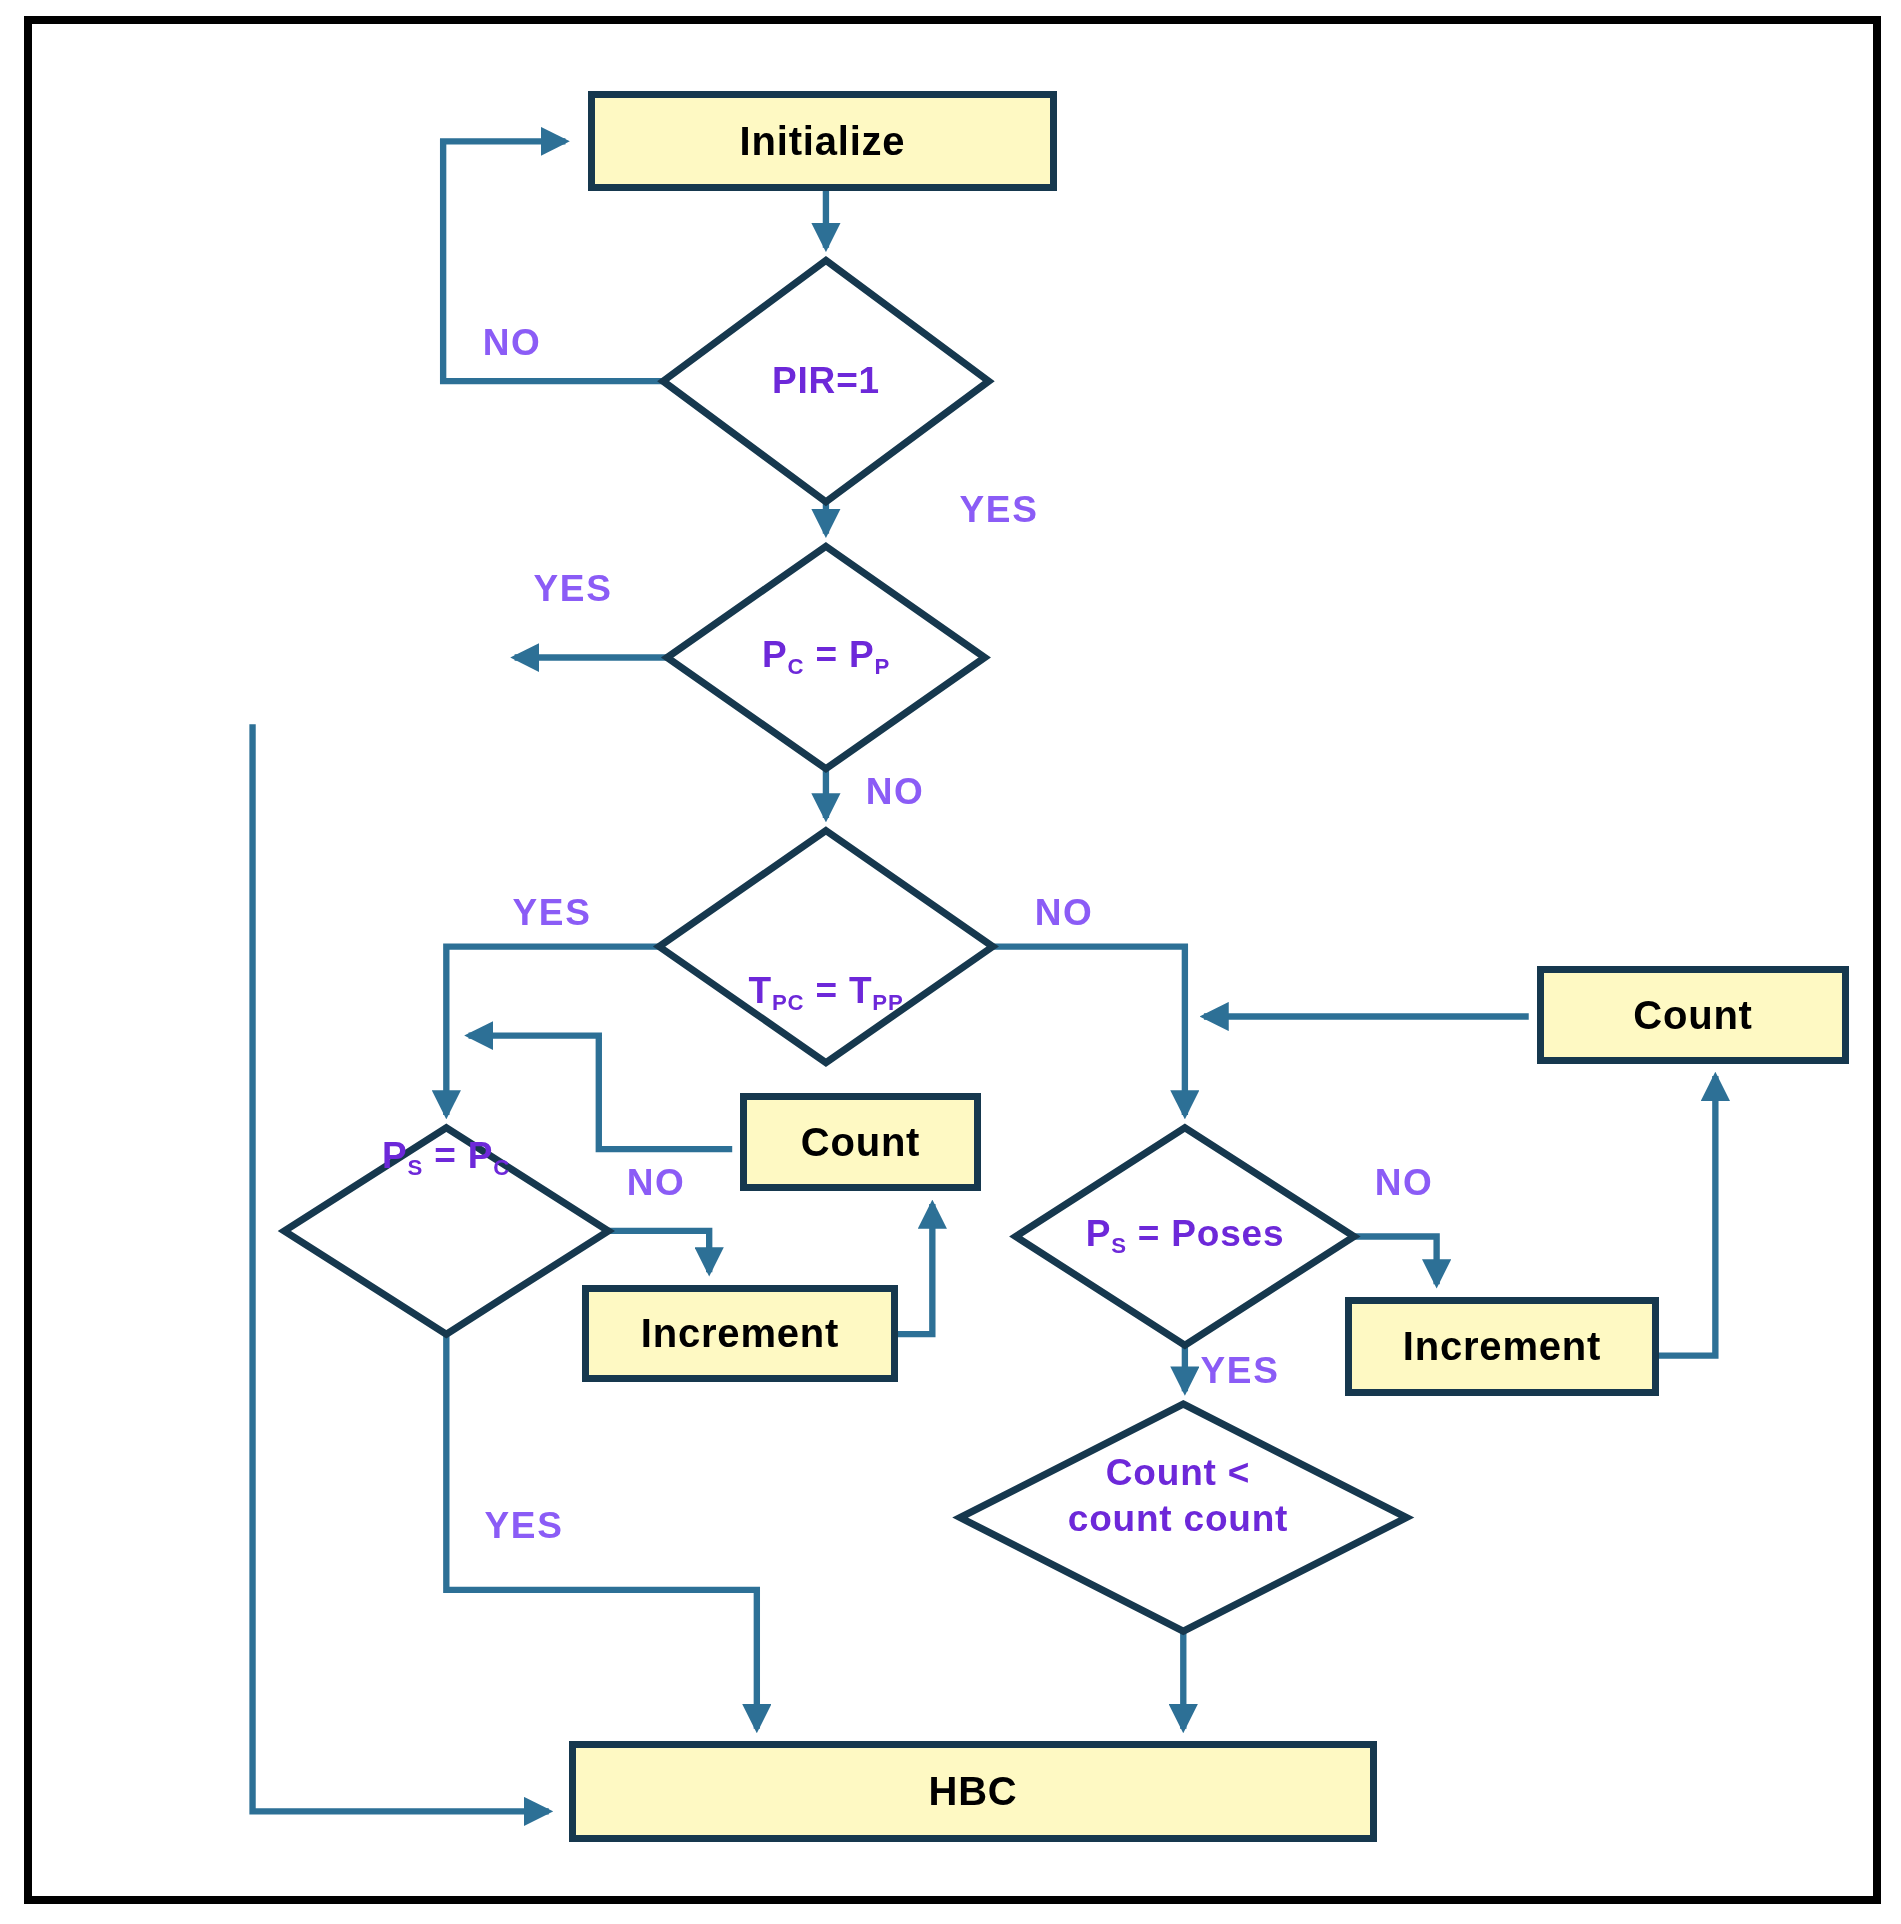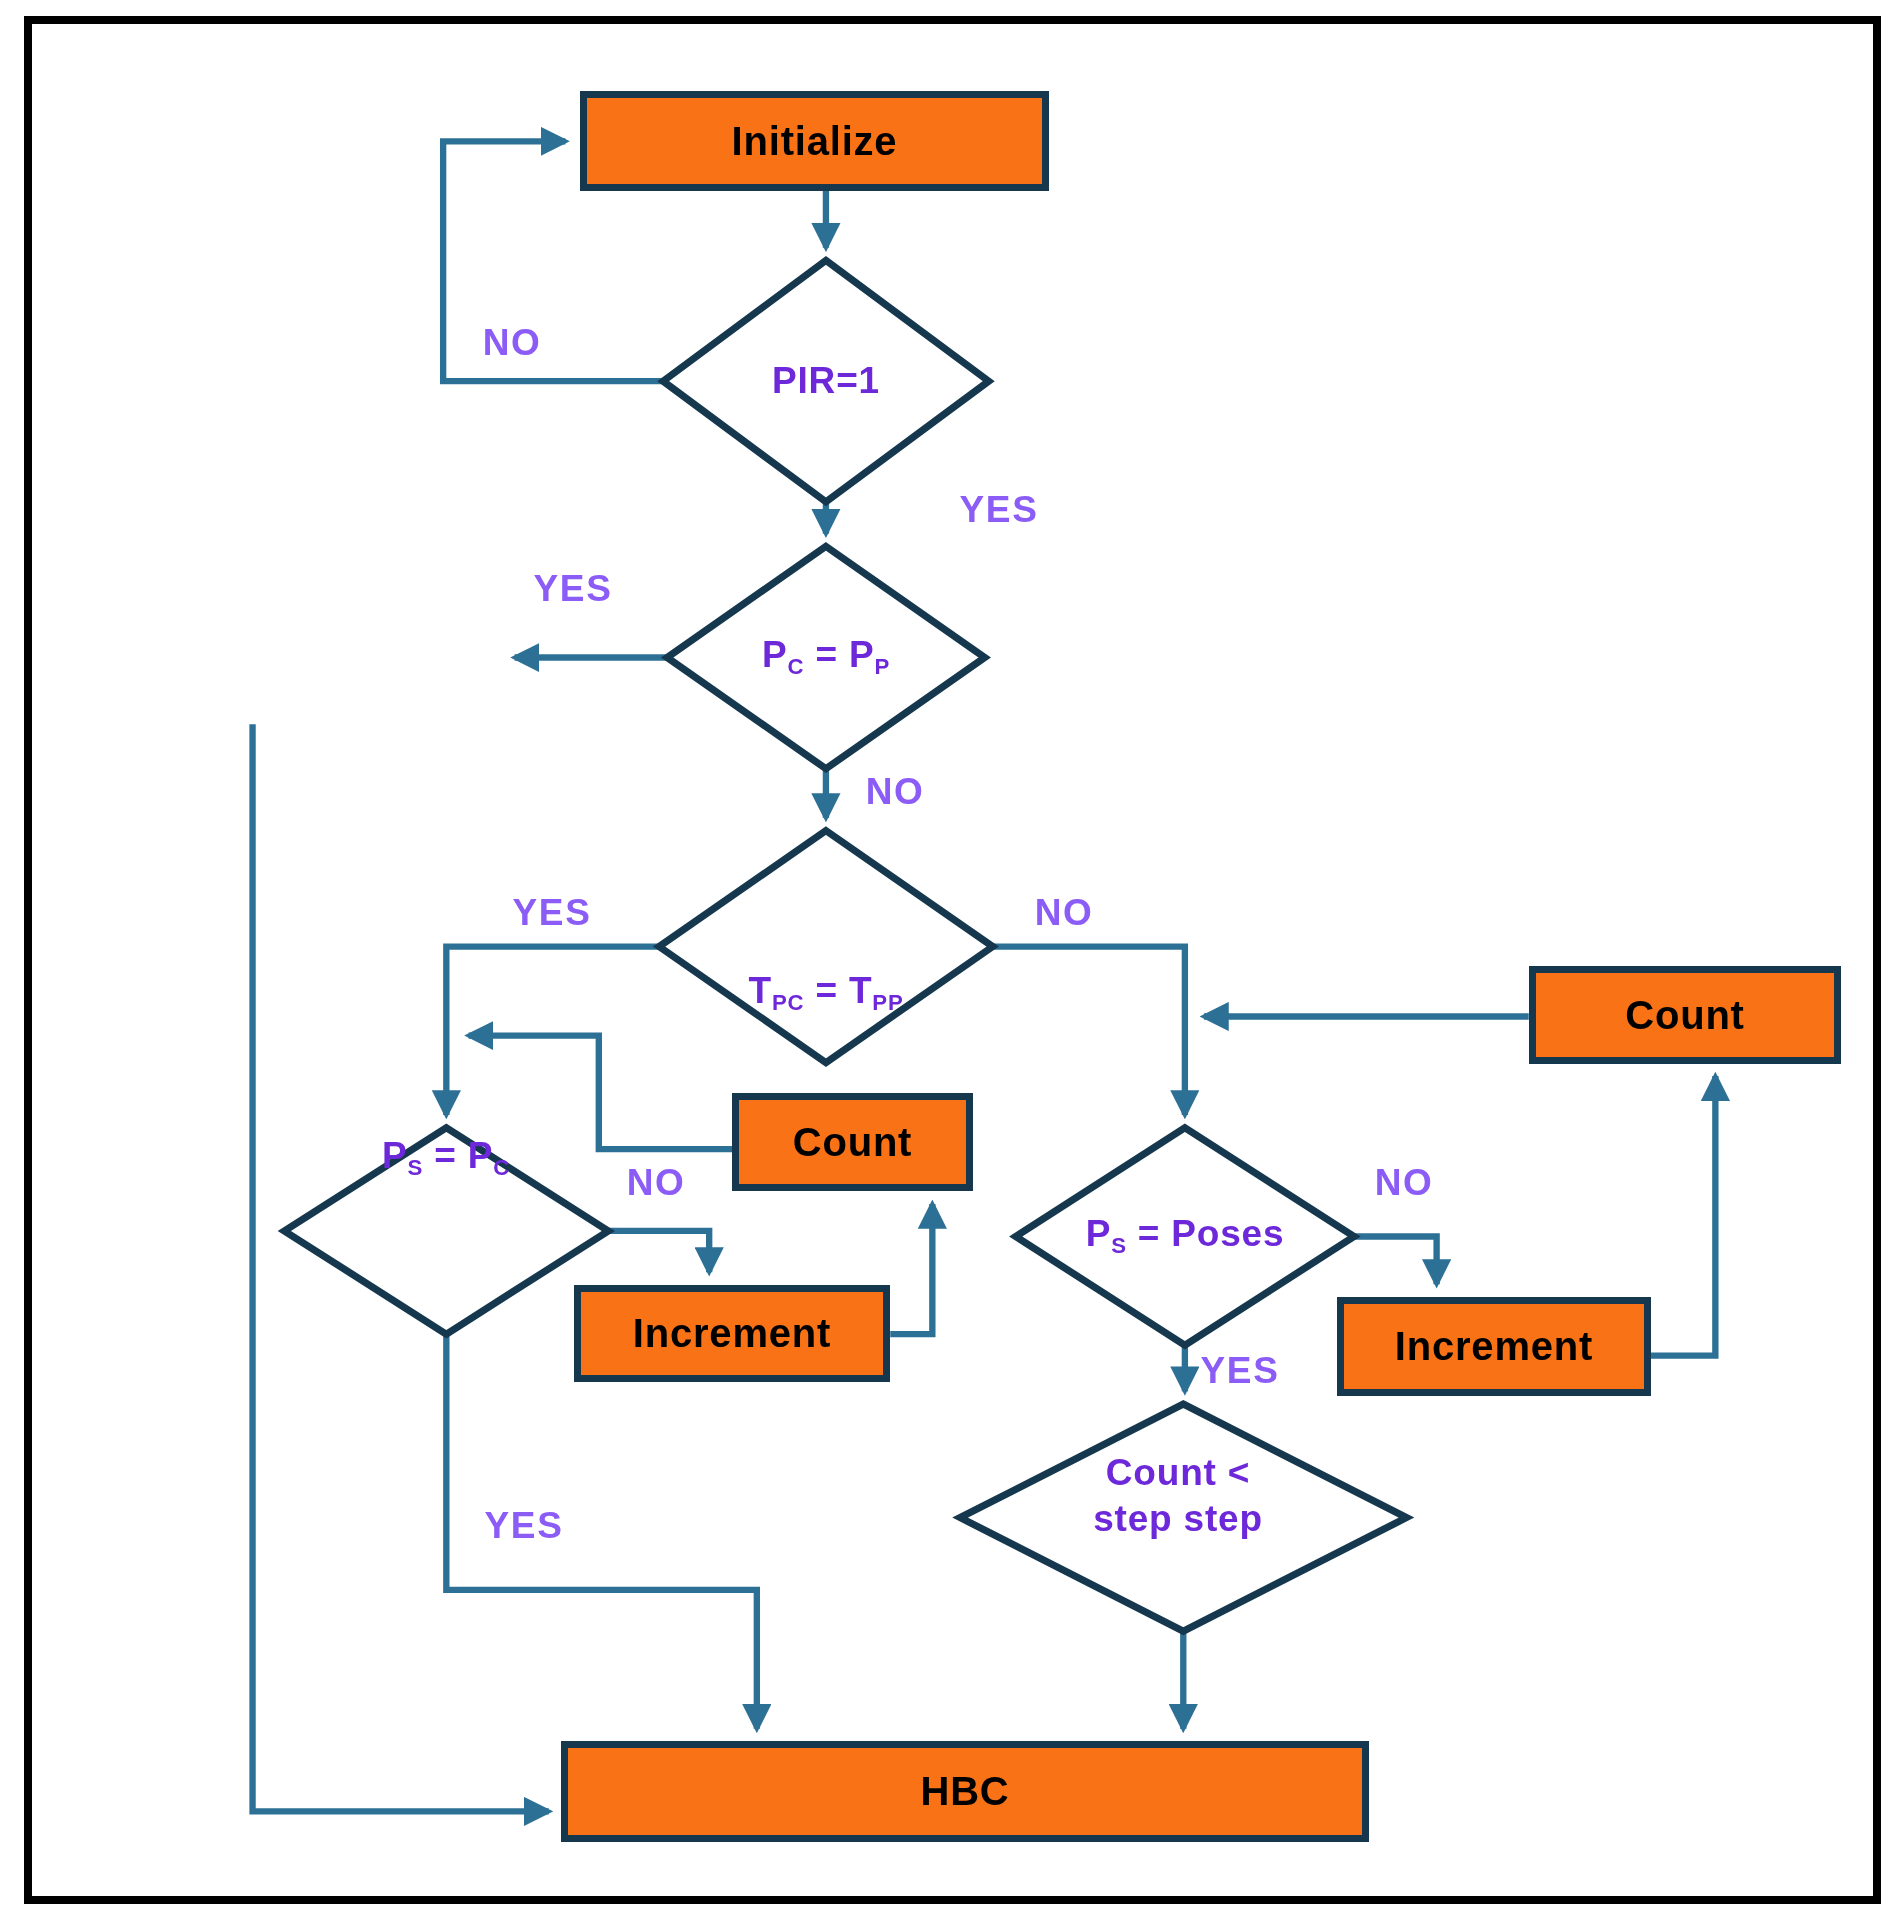--- a/index.html
+++ b/index.html
@@ -10,24 +10,25 @@
     font-family:"Liberation Sans", sans-serif;
     overflow:hidden;
   }
   .outer-frame{
     position:absolute;left:24px;top:16px;width:1857px;height:1888px;
     border:8.7px solid #000000;box-sizing:border-box;
   }
   svg.layer{position:absolute;left:0;top:0;width:1902px;height:1925px;}
   .node{
     position:absolute;box-sizing:border-box;
-    border:7.1px solid #16384E;background:#f97316;
+    border:7.1px solid #16384E;background:#fef9c3;
     display:flex;align-items:center;justify-content:center;
     font-weight:700;color:#000;font-size:40px;letter-spacing:0.8px;
     text-align:center;
+    margin-left:8px;
   }
   .dlabel{
     position:absolute;transform:translate(-50%,-50%);
     font-weight:700;color:#6d28d9;font-size:37px;white-space:nowrap;
     text-align:center;letter-spacing:0.8px;
   }
   .dlabel sub, .node sub{font-size:0.60em;vertical-align:-0.35em;font-weight:700;}
   .edge-label{
     position:absolute;transform:translate(-50%,-50%);
     font-weight:700;color:#8b5cf6;font-size:37px;white-space:nowrap;letter-spacing:1.6px;
@@ -118,21 +119,21 @@
   <div class="dlabel" style="left:446px;top:1158px;">
     <span>P</span><sub>S</sub><span> = P</span><sub>C</sub>
   </div>
 
   <div class="dlabel" style="left:1185px;top:1236px;">
     <span>P</span><sub>S</sub><span> = Poses</span>
   </div>
 
   <div class="dlabel two-line" style="left:1178px;top:1476px;margin-top:20px;">
     <span>Count &lt;</span><br>
-    <span>step step</span>
+    <span>count count</span>
   </div>
 
   <div class="edge-label" style="left:512px;top:343px;">NO</div>
   <div class="edge-label" style="left:999px;top:510px;">YES</div>
   <div class="edge-label" style="left:573px;top:589px;">YES</div>
   <div class="edge-label" style="left:895px;top:792px;">NO</div>
   <div class="edge-label" style="left:552px;top:913px;">YES</div>
   <div class="edge-label" style="left:1064px;top:913px;">NO</div>
   <div class="edge-label" style="left:656px;top:1183px;">NO</div>
   <div class="edge-label" style="left:524px;top:1526px;">YES</div>

